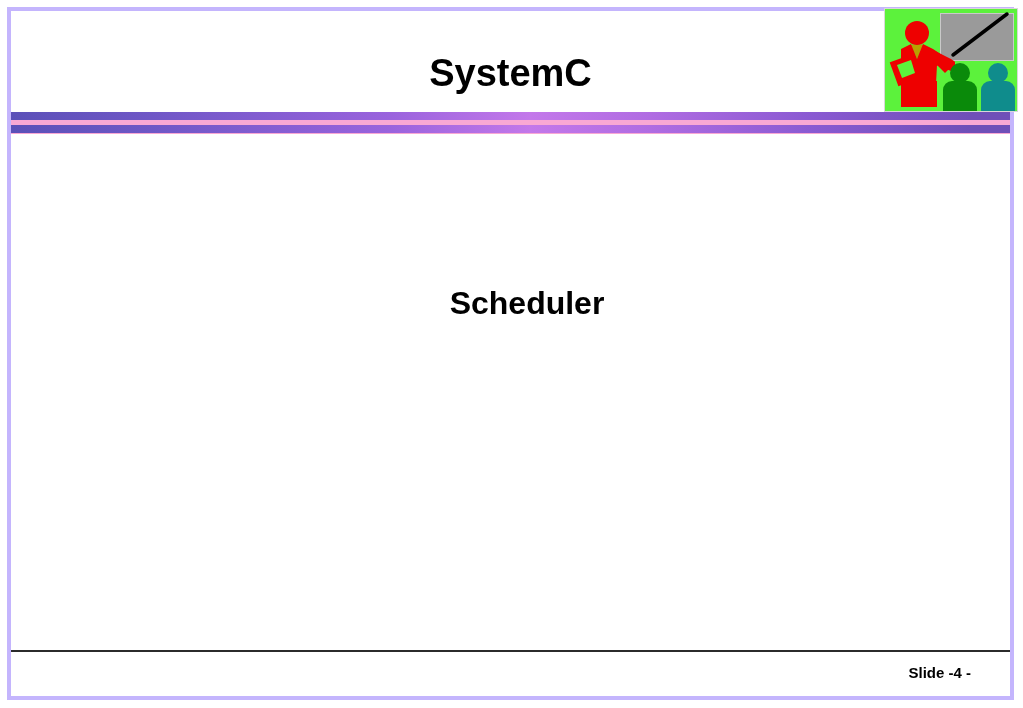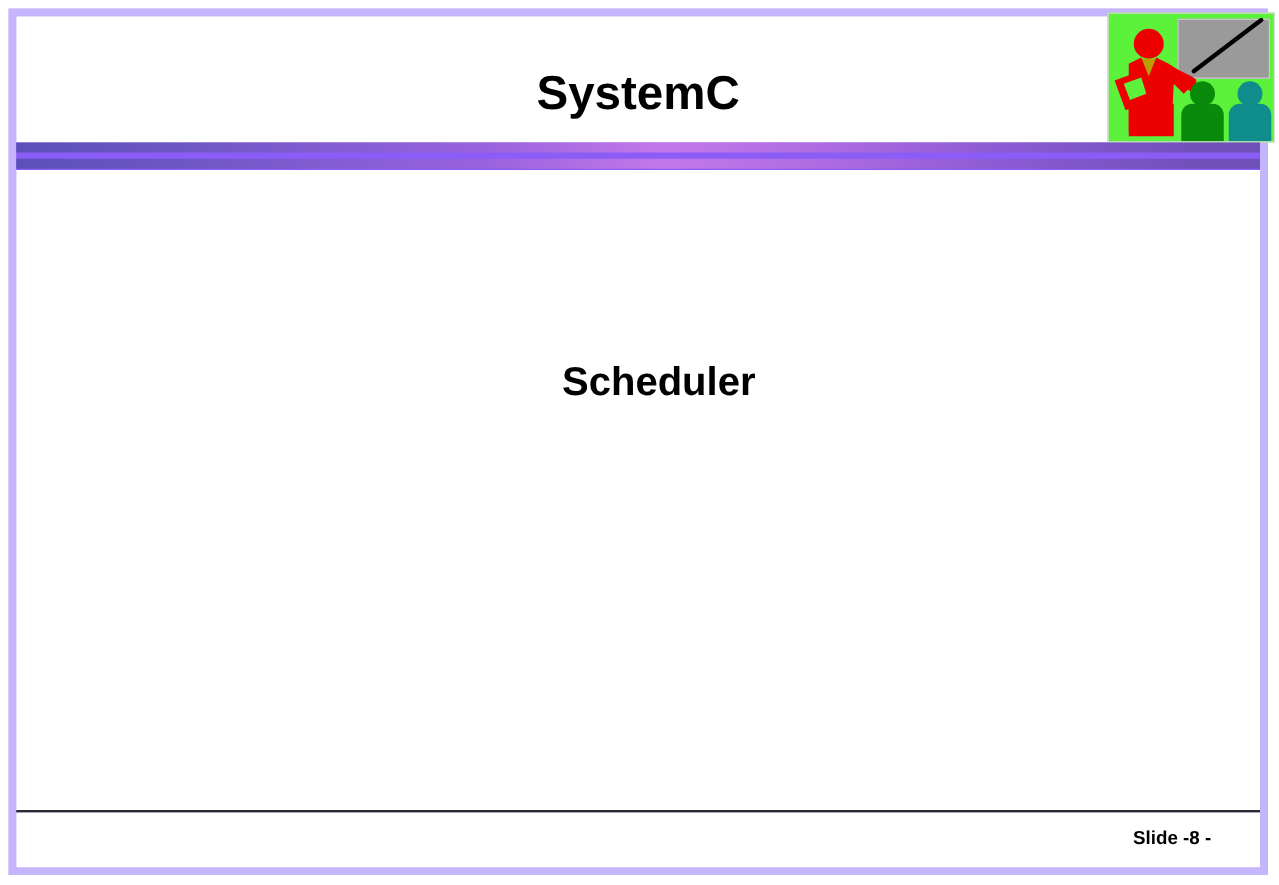--- a/index.html
+++ b/index.html
@@ -15,22 +15,22 @@
     overflow: hidden;
   }
 
   
   .slide {
     position: absolute;
     left: 7px;
     top: 7px;
     width: 1007px;
     height: 693px;
-    background: #8b5cf6;
-    border: 6px solid #c4b5fd;
+    background: #f9a8d4;
+    border: 4px solid #c4b5fd;
     box-sizing: border-box;
   }
 
   
   .header {
     position: absolute;
     left: 0;
     top: 0;
     width: 100%;
     height: 101px;
@@ -245,16 +245,16 @@
   </div>
 
   <div class="body-area">
     <div class="content-block">
       <div class="content-line">Scheduler</div>
     </div>
   </div>
 
   <div class="footer-rule"></div>
   <div class="footer">
-    <div class="footer-text">Slide -8 -</div>
+    <div class="footer-text">Slide -4 -</div>
   </div>
 
 </div>
 
 </body></html>

